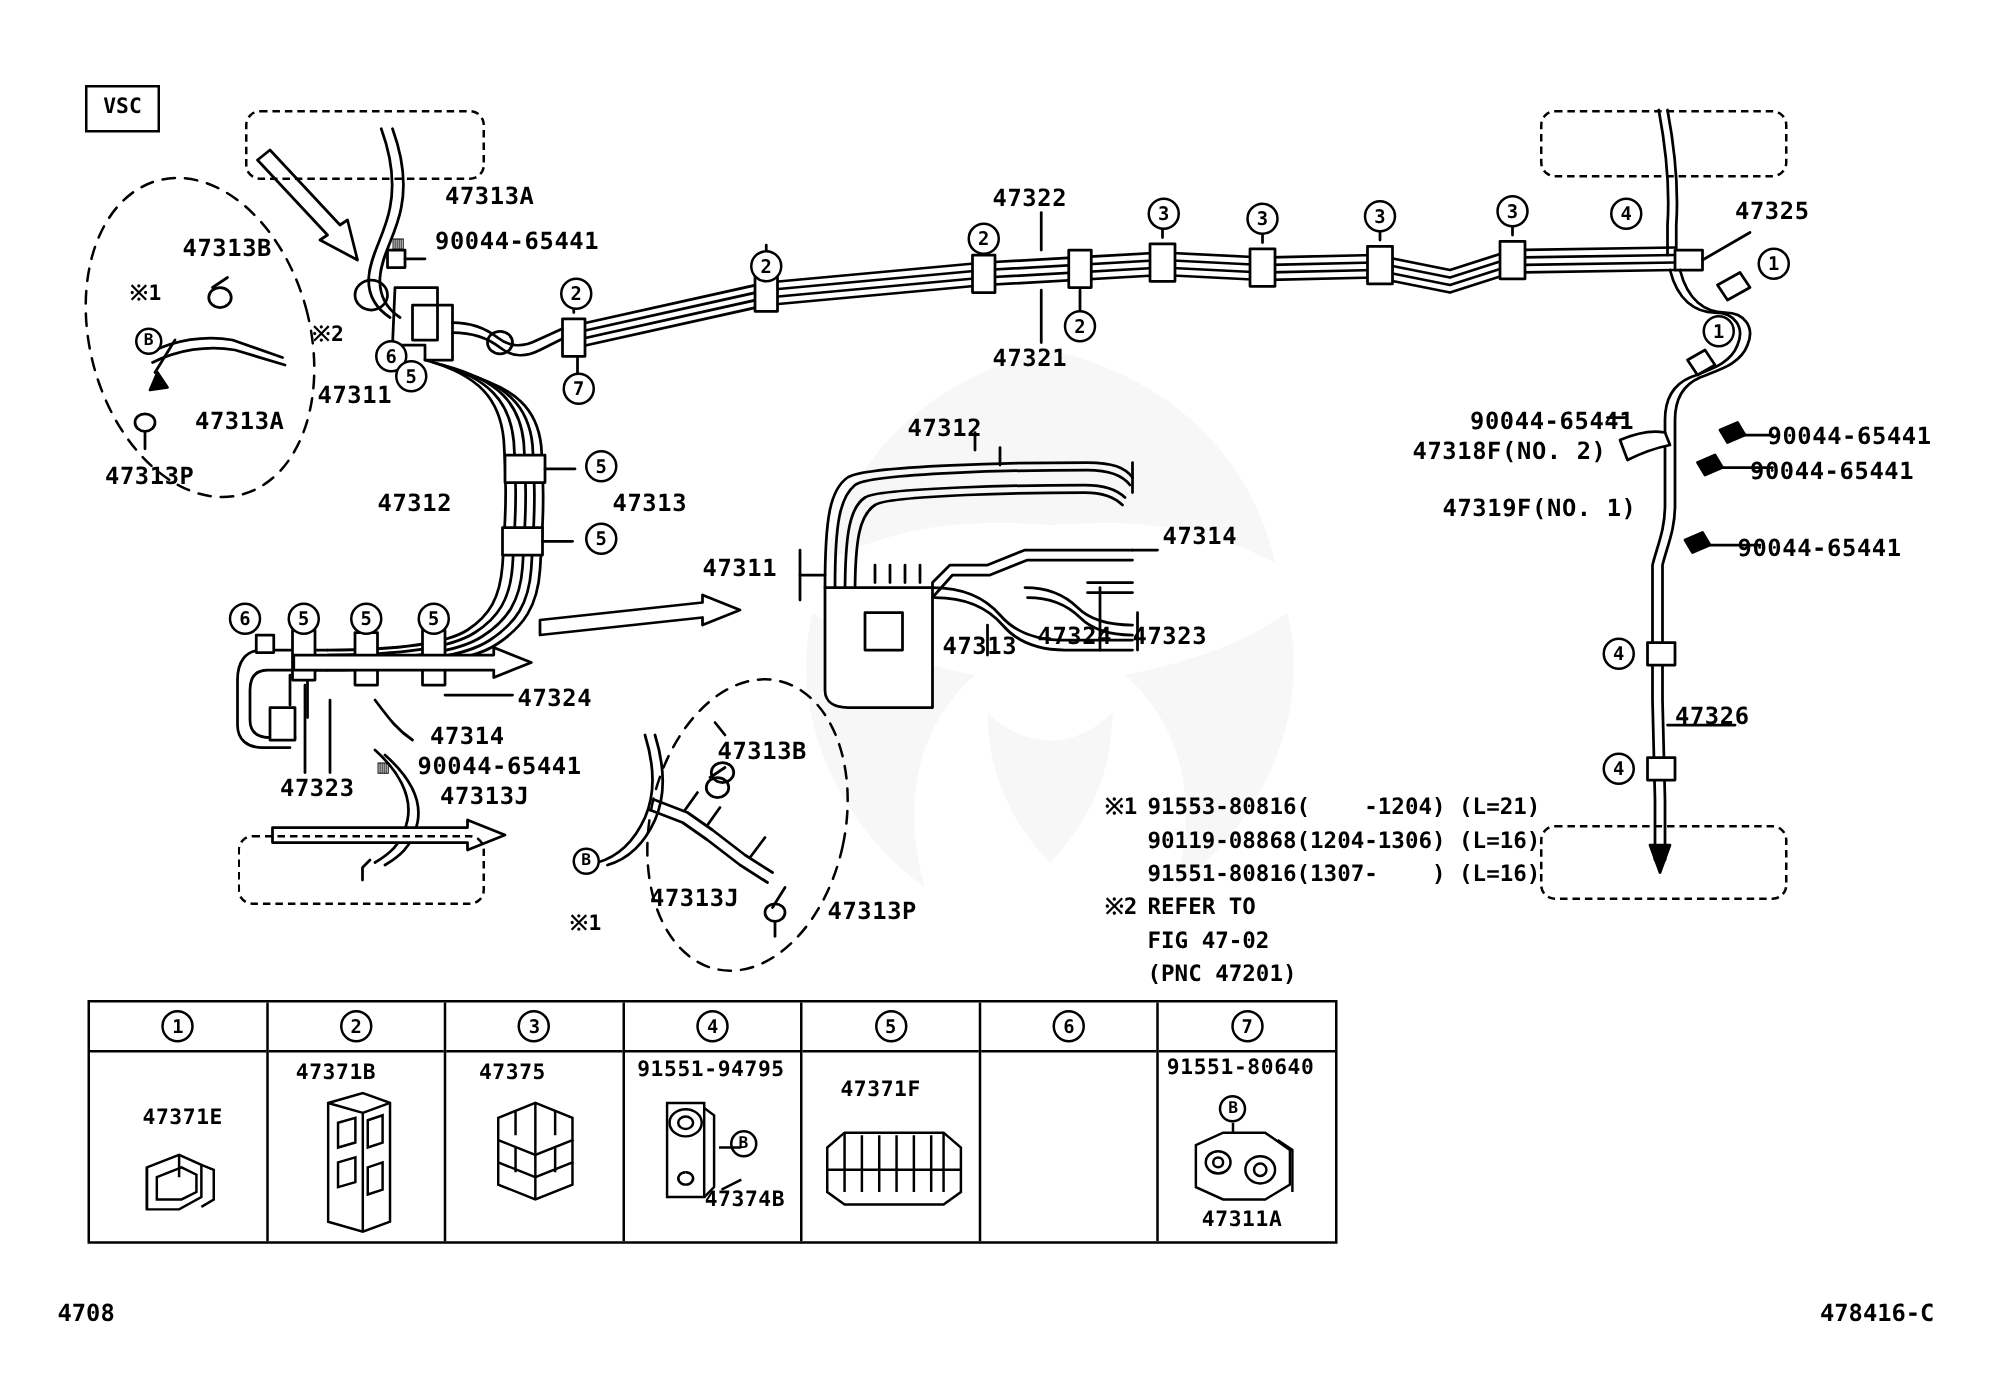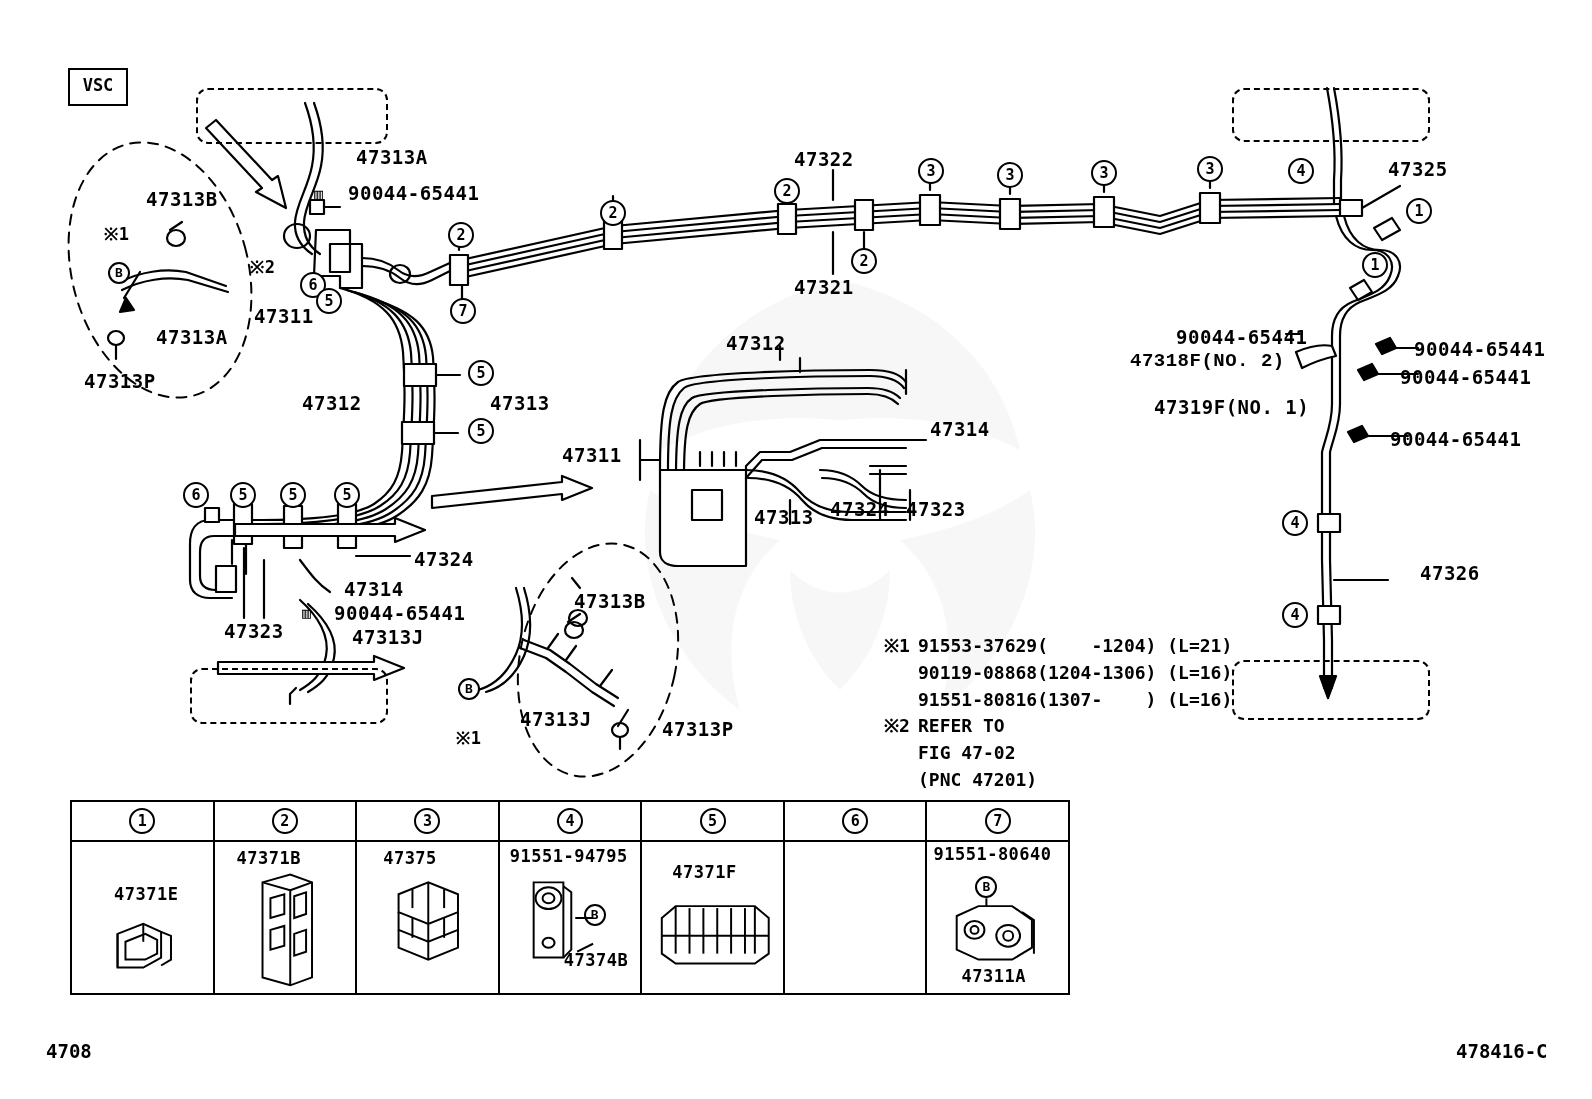--- a/index.html
+++ b/index.html
@@ -369,36 +369,36 @@
   <div class="lbl" style="left:574px; top:590px;">47313B</div>
   <div class="lbl" style="left:520px; top:708px;">47313J</div>
   <div class="lbl" style="left:662px; top:718px;">47313P</div>
   <div class="lbl sm" style="left:456px; top:726px;">※1</div>
 
   <div class="lbl" style="left:794px; top:148px;">47322</div>
   <div class="lbl" style="left:794px; top:276px;">47321</div>
   <div class="lbl" style="left:1388px; top:158px;">47325</div>
 
   <div class="lbl" style="left:1176px; top:326px;">90044-65441</div>
-  <div class="lbl" style="left:1130px; top:350px;font-family:Liberation Mono, monospace;">47318F(NO. 2)</div>
+  <div class="lbl" style="left:1130px; top:350px;">47318F(NO. 2)</div>
   <div class="lbl" style="left:1414px; top:338px;">90044-65441</div>
   <div class="lbl" style="left:1400px; top:366px;">90044-65441</div>
   <div class="lbl" style="left:1154px; top:396px;text-align:right;">47319F(NO. 1)</div>
   <div class="lbl" style="left:1390px; top:428px;">90044-65441</div>
-  <div class="lbl" style="left:1420px; top:562px;">47326</div>
+  <div class="lbl" style="left:1340px; top:562px;">47326</div>
 
   <div class="lbl" style="left:726px; top:332px;">47312</div>
   <div class="lbl" style="left:562px; top:444px;">47311</div>
   <div class="lbl" style="left:930px; top:418px;">47314</div>
   <div class="lbl" style="left:754px; top:506px;">47313</div>
   <div class="lbl" style="left:830px; top:498px;">47324</div>
   <div class="lbl" style="left:906px; top:498px;">47323</div>
 
   <div class="note" style="left:884px; top:632px;">※1</div>
-  <div class="note" style="left:918px; top:632px;">91553-37629(    -1204) (L=21)</div>
+  <div class="note" style="left:918px; top:632px;">91553-80816(    -1204) (L=21)</div>
   <div class="note" style="left:918px; top:659px;">90119-08868(1204-1306) (L=16)</div>
   <div class="note" style="left:918px; top:686px;">91551-80816(1307-    ) (L=16)</div>
   <div class="note" style="left:884px; top:712px;">※2</div>
   <div class="note" style="left:918px; top:712px;">REFER TO</div>
   <div class="note" style="left:918px; top:739px;">FIG 47-02</div>
   <div class="note" style="left:918px; top:766px;text-align:center;">(PNC 47201)</div>
 
   <div class="legend">
 
     <div class="legend-col">

